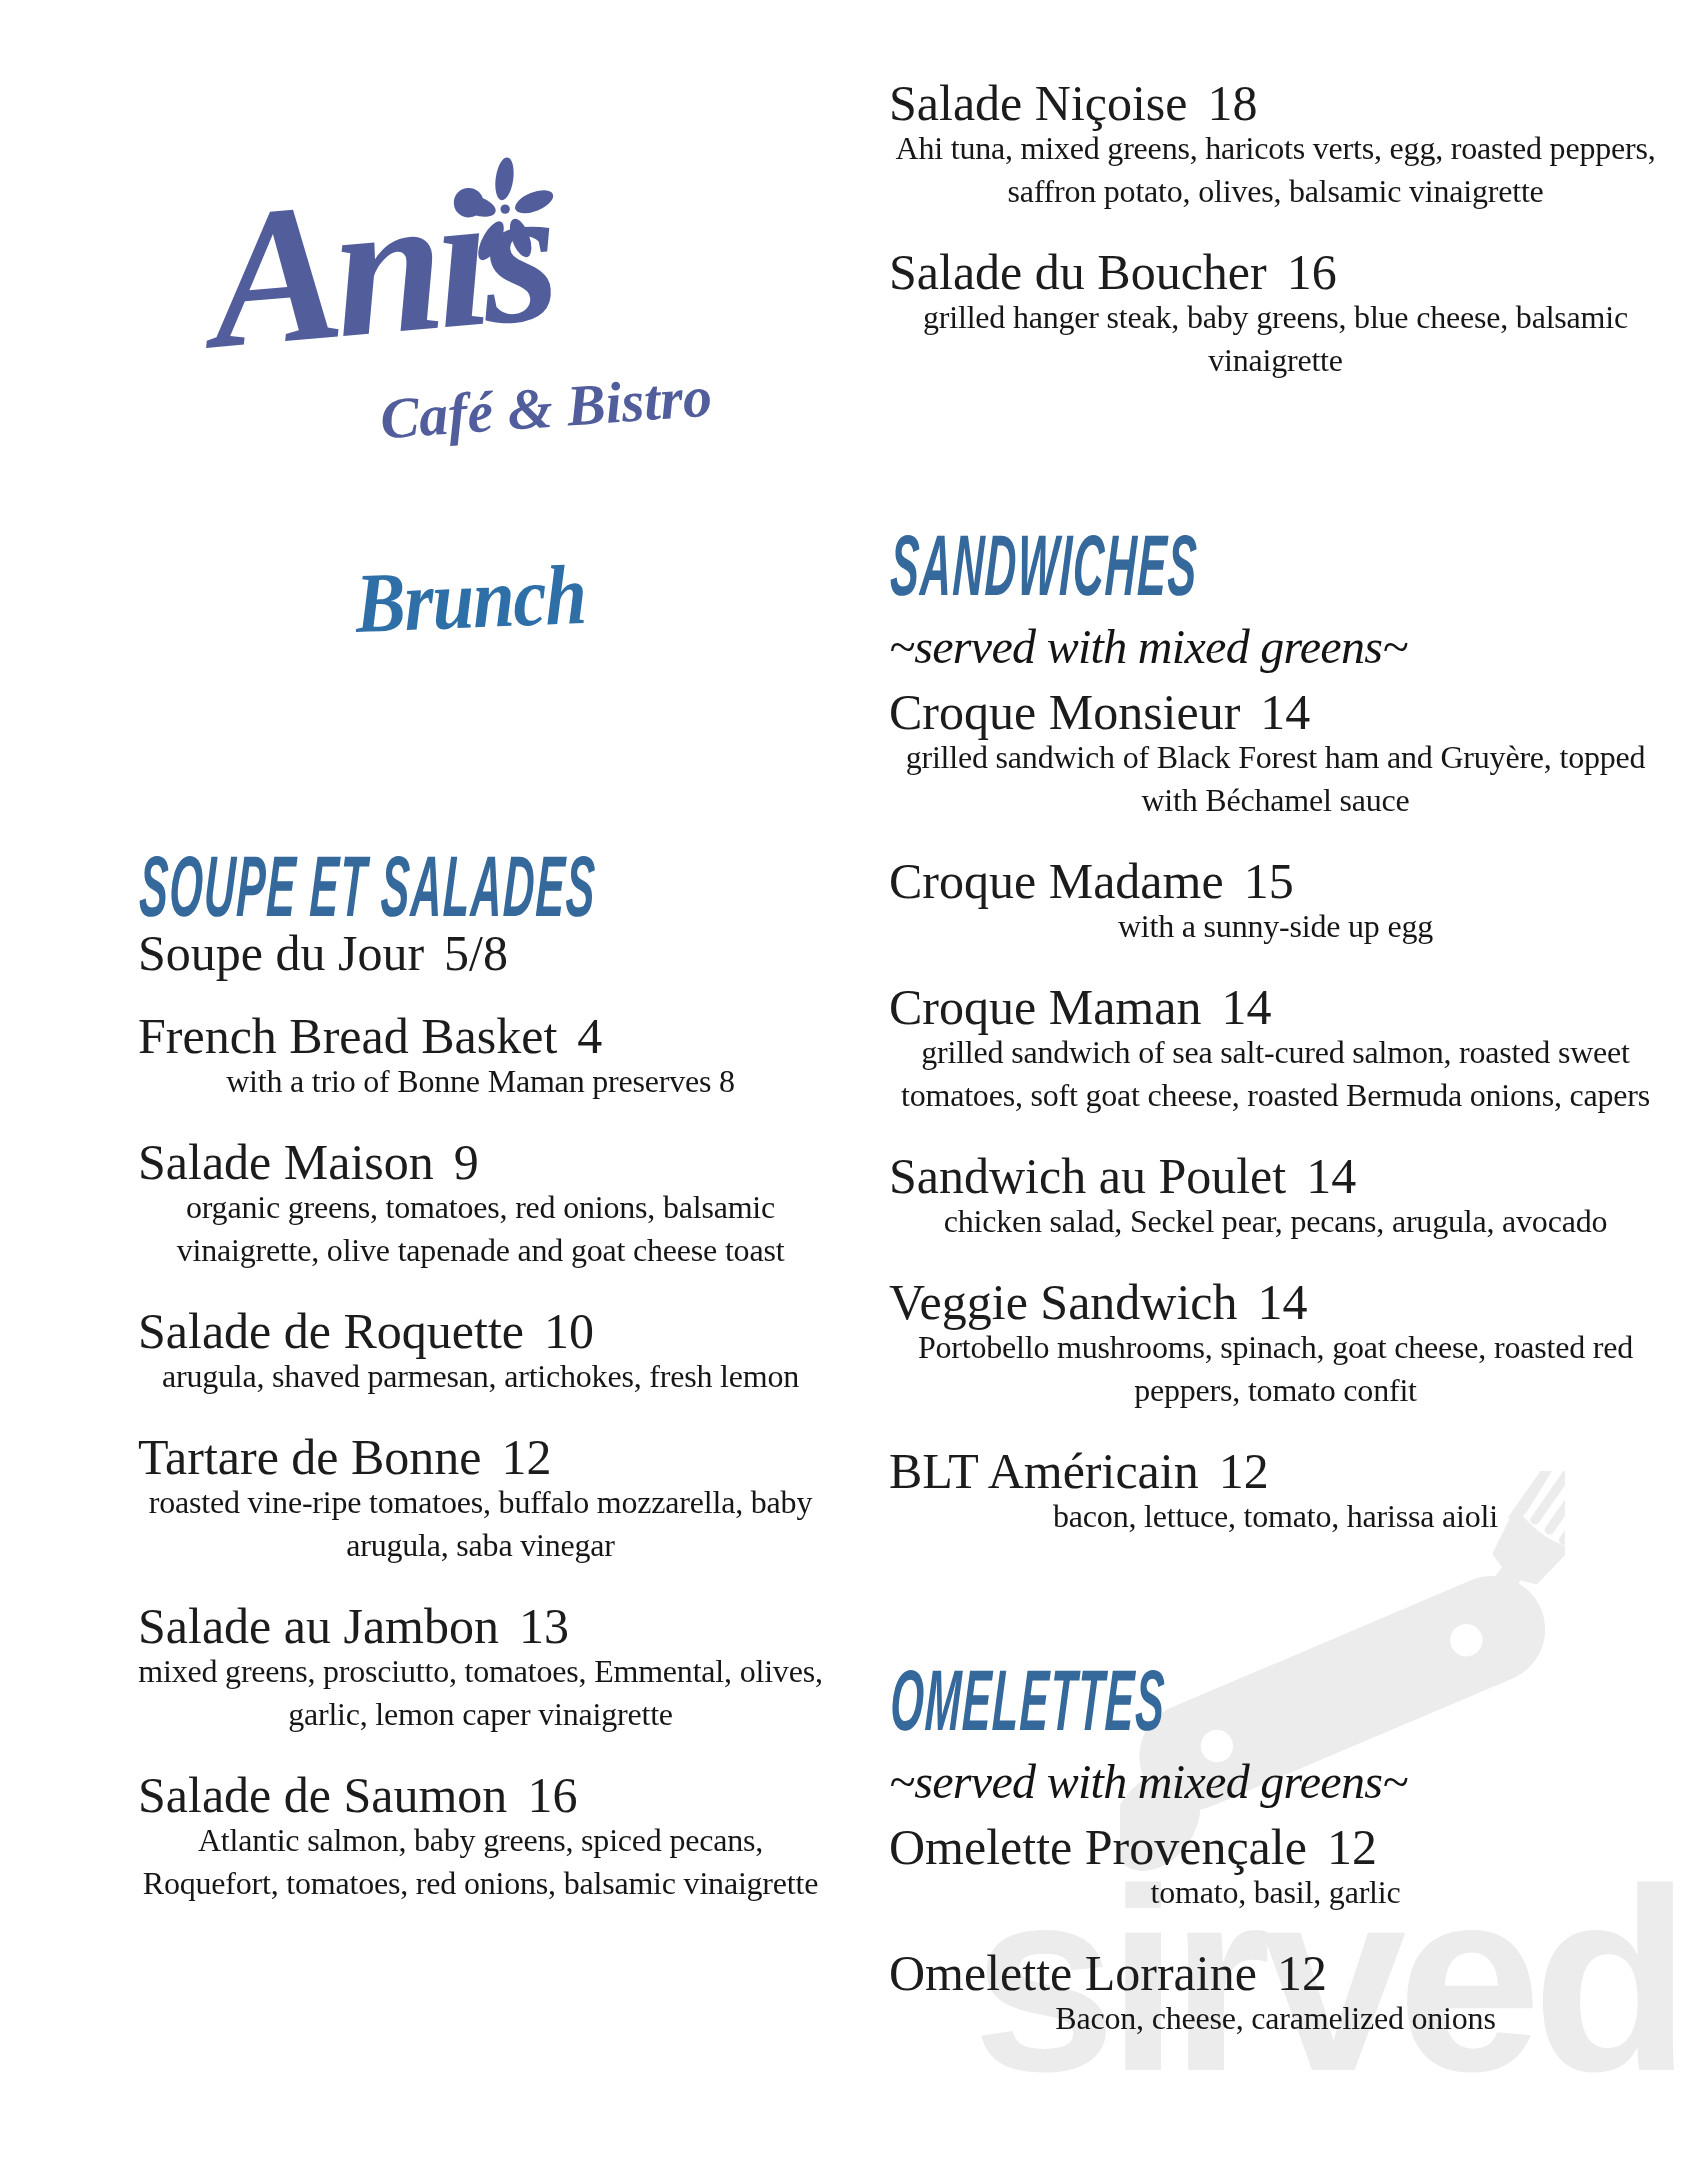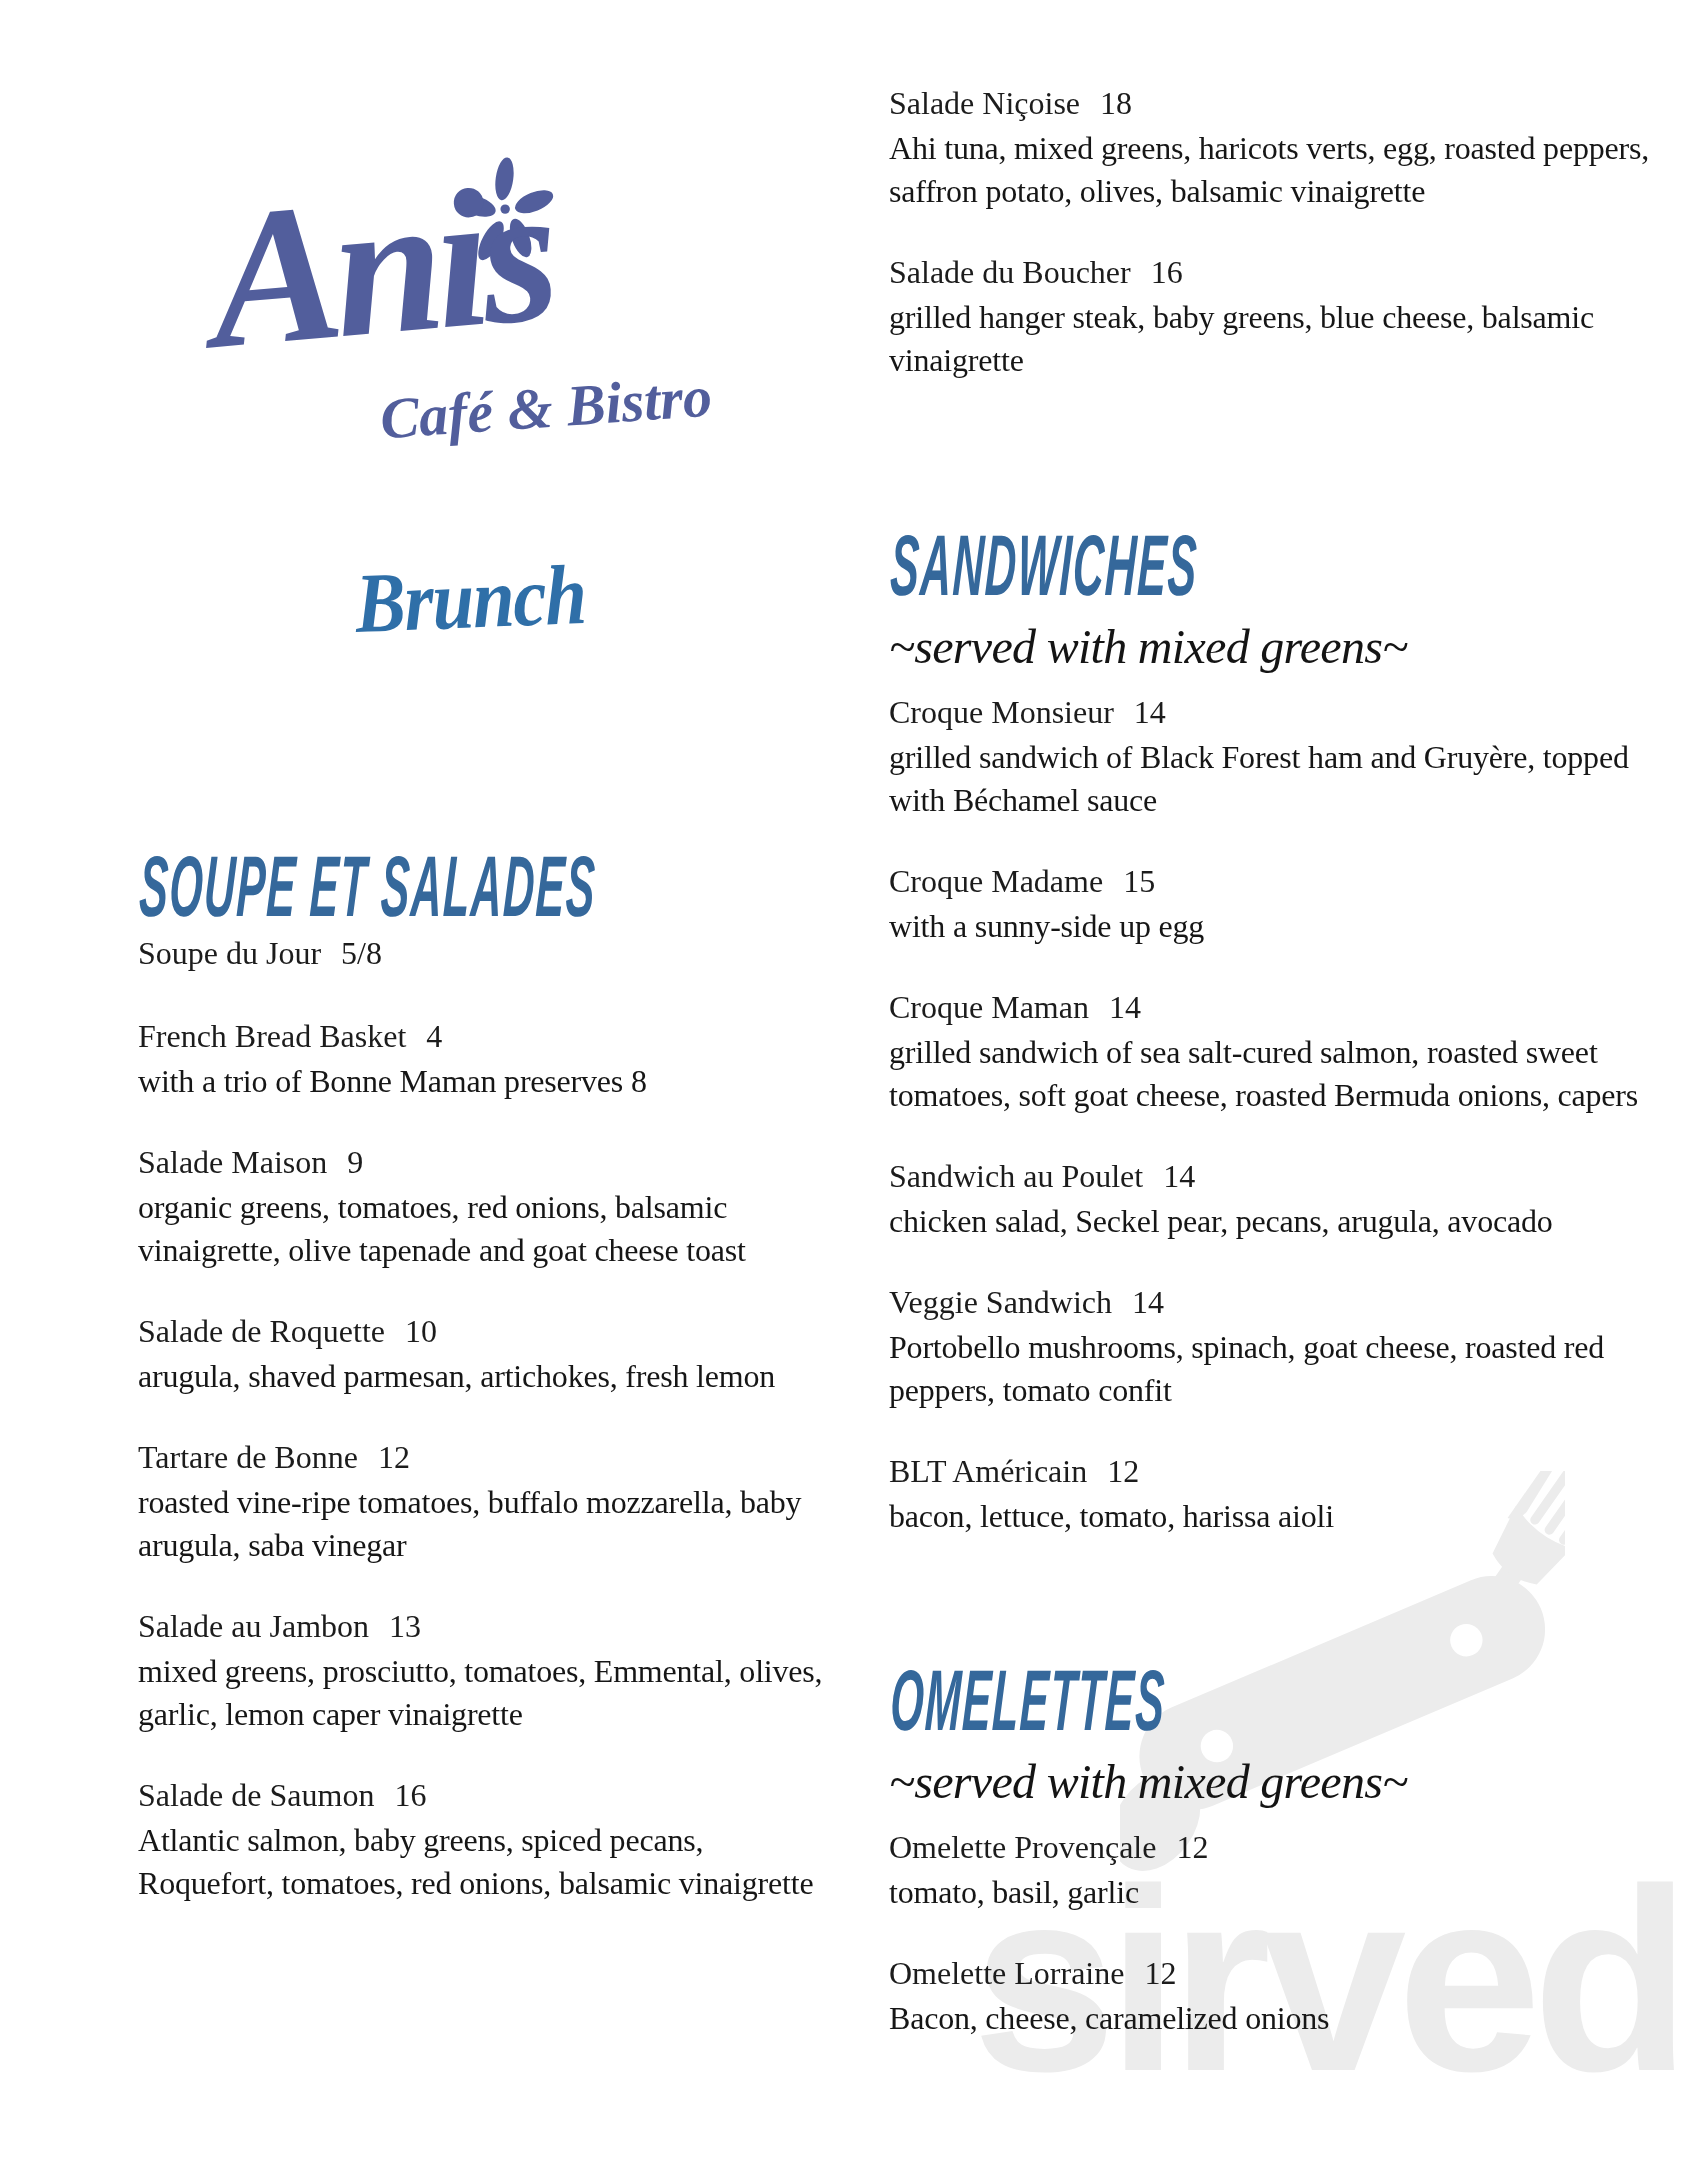--- a/index.html
+++ b/index.html
@@ -40,23 +40,23 @@
         letter-spacing:-0.7px;white-space:nowrap;}
 
   
   .items{position:absolute;left:0;width:100%;}
   .items-left{top:930px;}
   .block-rtop{top:80px;}
   .block-sandwiches{top:521px;}
   .block-omelettes{top:1656px;}
   .sec-items{margin-top:20px;}
   .item{margin-bottom:36px;}
-  .item .title{font-size:32px;line-height:47px;letter-spacing:0;}
+  .item .title{font-size:50px;line-height:47px;letter-spacing:0;}
   .item .price{margin-left:20px;}
-  .item .desc{font-size:32px;line-height:43px;letter-spacing:-0.2px;color:#161616;}
+  .item .desc{font-size:32px;line-height:43px;letter-spacing:-0.2px;color:#161616;text-align:center;}
 </style>
 </head>
 <body>
 
 <div class="page">
 
   <svg class="wm-knife" viewBox="0 0 660 620" xmlns="http://www.w3.org/2000/svg">
 
     <g transform="translate(505,260) rotate(35)" fill="#ececec">
       <rect x="-17" y="-190" width="34" height="200" rx="16"></rect>

